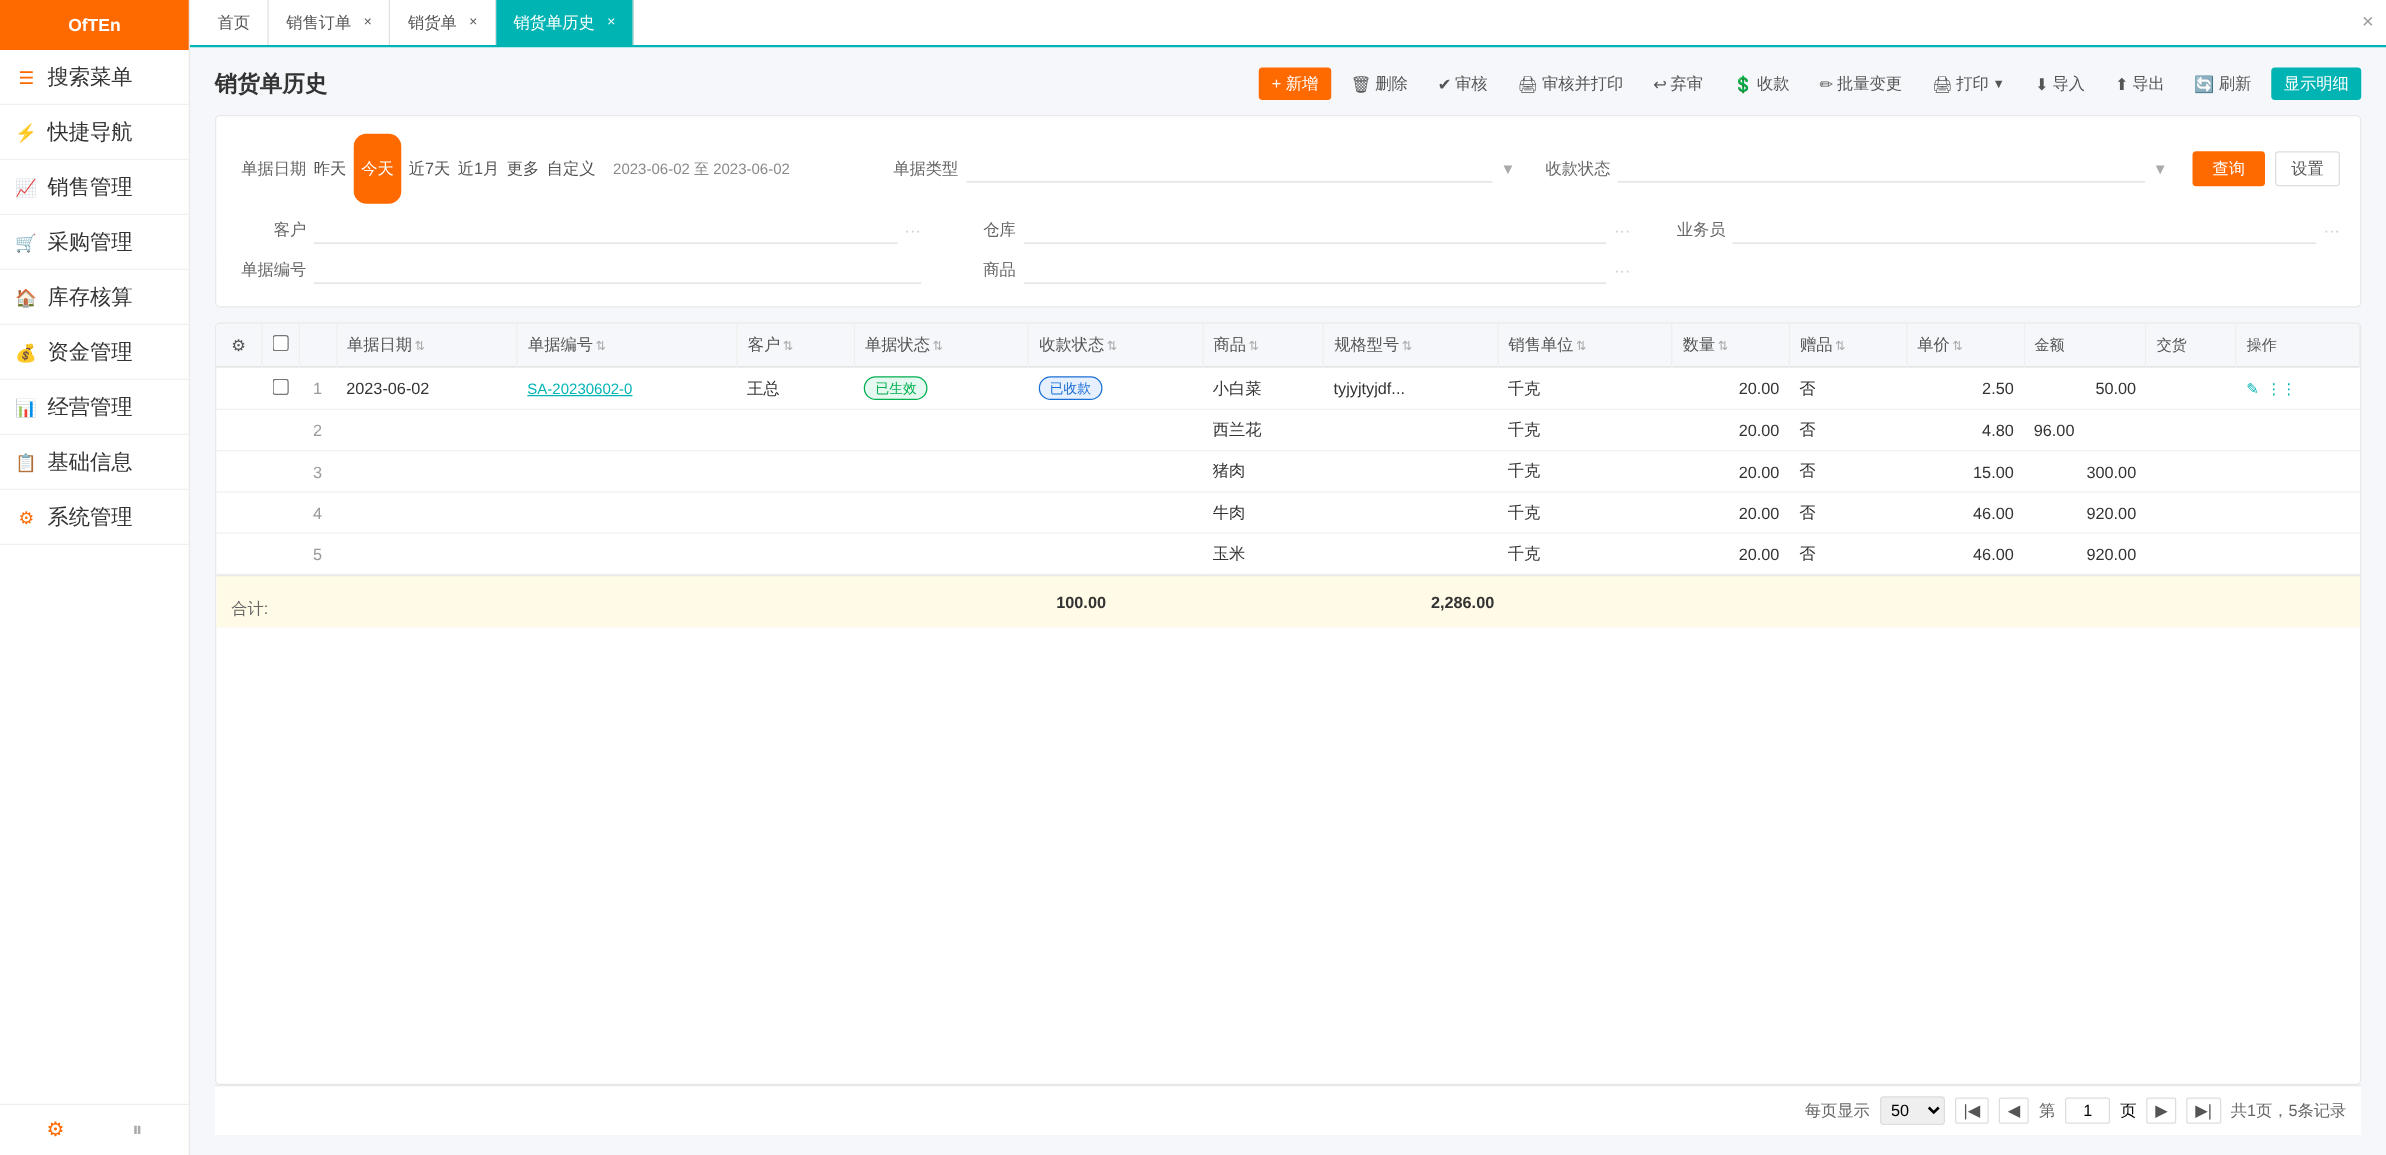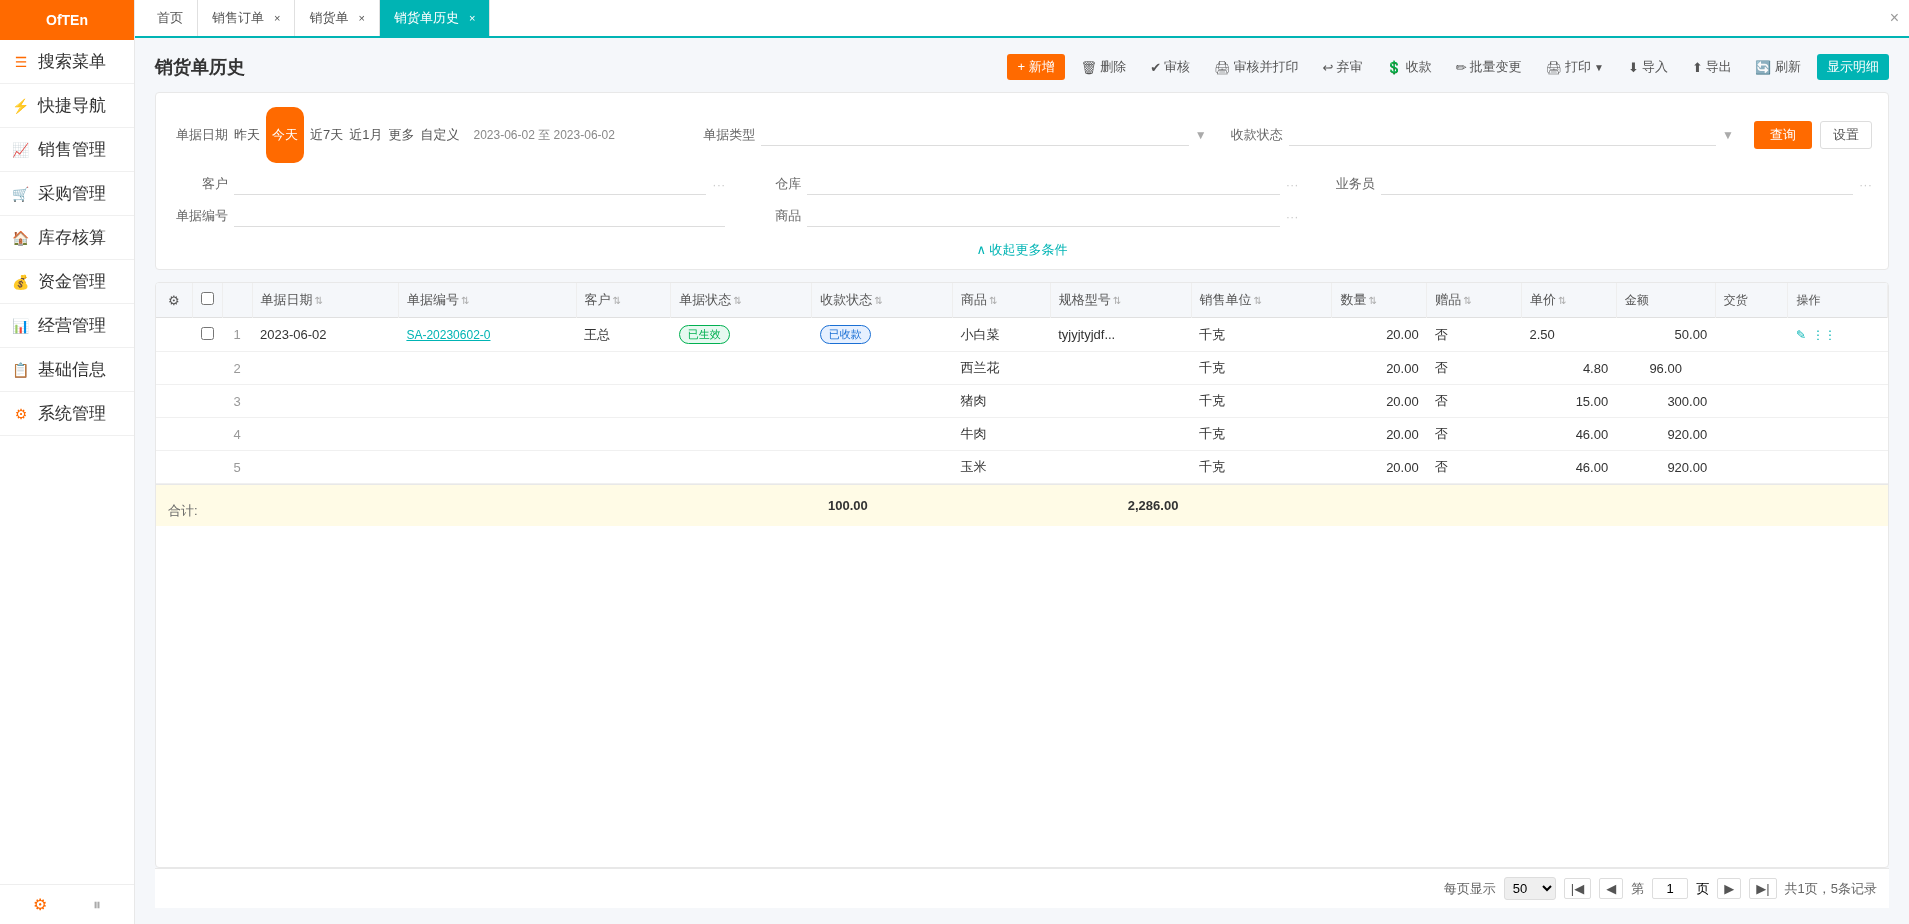--- a/index.html
+++ b/index.html
@@ -1,20 +1,20 @@
 <!DOCTYPE html>
 <html><head>
   <meta charset="utf-8">
   <style>
     * { box-sizing: border-box; margin: 0; padding: 0; font-family: 'Microsoft YaHei', Arial, sans-serif; font-size: 13px; }
     body { display: flex; height: 924px; overflow: hidden; background: #f5f5f5; }
 
     
     .sidebar {
-      width: 135px;
+      width: 152px;
       background: #fff;
       border-right: 1px solid #e8e8e8;
       display: flex;
       flex-direction: column;
       height: 100%;
       flex-shrink: 0;
       text-align: center;
     }
     .sidebar-logo {
       height: 40px;
@@ -469,24 +469,20 @@
           <input class="filter-input" type="text" style="flex: 2 1 0%;">
         </div>
         <div class="filter-group">
           <span class="filter-label">商品</span>
           <input class="filter-input" type="text" style="">
           <span class="filter-dots">···</span>
         </div>
         <div class="filter-group" style="flex:1;"></div>
       </div>
 
-      <div class="collapse-row">
-        <span>∧</span>
-        <span>收起更多条件</span>
-      </div>
     </div>
 
     <div class="table-wrapper">
       <table>
         <thead>
           <tr>
             <th style="width:36px;text-align:center;">
               <span>⚙</span>
             </th>
             <th class="checkbox-col">
@@ -547,21 +543,21 @@
         <span class="badge badge-green">已生效</span>
       </td>
       <td>
         <span class="badge badge-blue">已收款</span>
       </td>
       <td>小白菜</td>
       <td>tyjyjtyjdf...</td>
       <td>千克</td>
       <td style="text-align:right;">20.00</td>
       <td>否</td>
-      <td style="">2.50</td>
+      <td style="text-align:right;">2.50</td>
       <td style="text-align:right;">50.00</td>
       <td></td>
       <td>
         <span class="action-link">✎</span><span class="action-link">⋮⋮</span>
       </td>
     </tr>
             <tr>
       <td></td>
       <td class="checkbox-col">
         
@@ -577,21 +573,21 @@
       </td>
       <td>
         
       </td>
       <td>西兰花</td>
       <td></td>
       <td>千克</td>
       <td style="text-align:right;">20.00</td>
       <td>否</td>
       <td style="text-align:right;">4.80</td>
-      <td style="text-align:center;">96.00</td>
+      <td style="text-align:left;">96.00</td>
       <td></td>
       <td>
         
       </td>
     </tr>
             <tr>
       <td></td>
       <td class="checkbox-col">
         
       </td>

